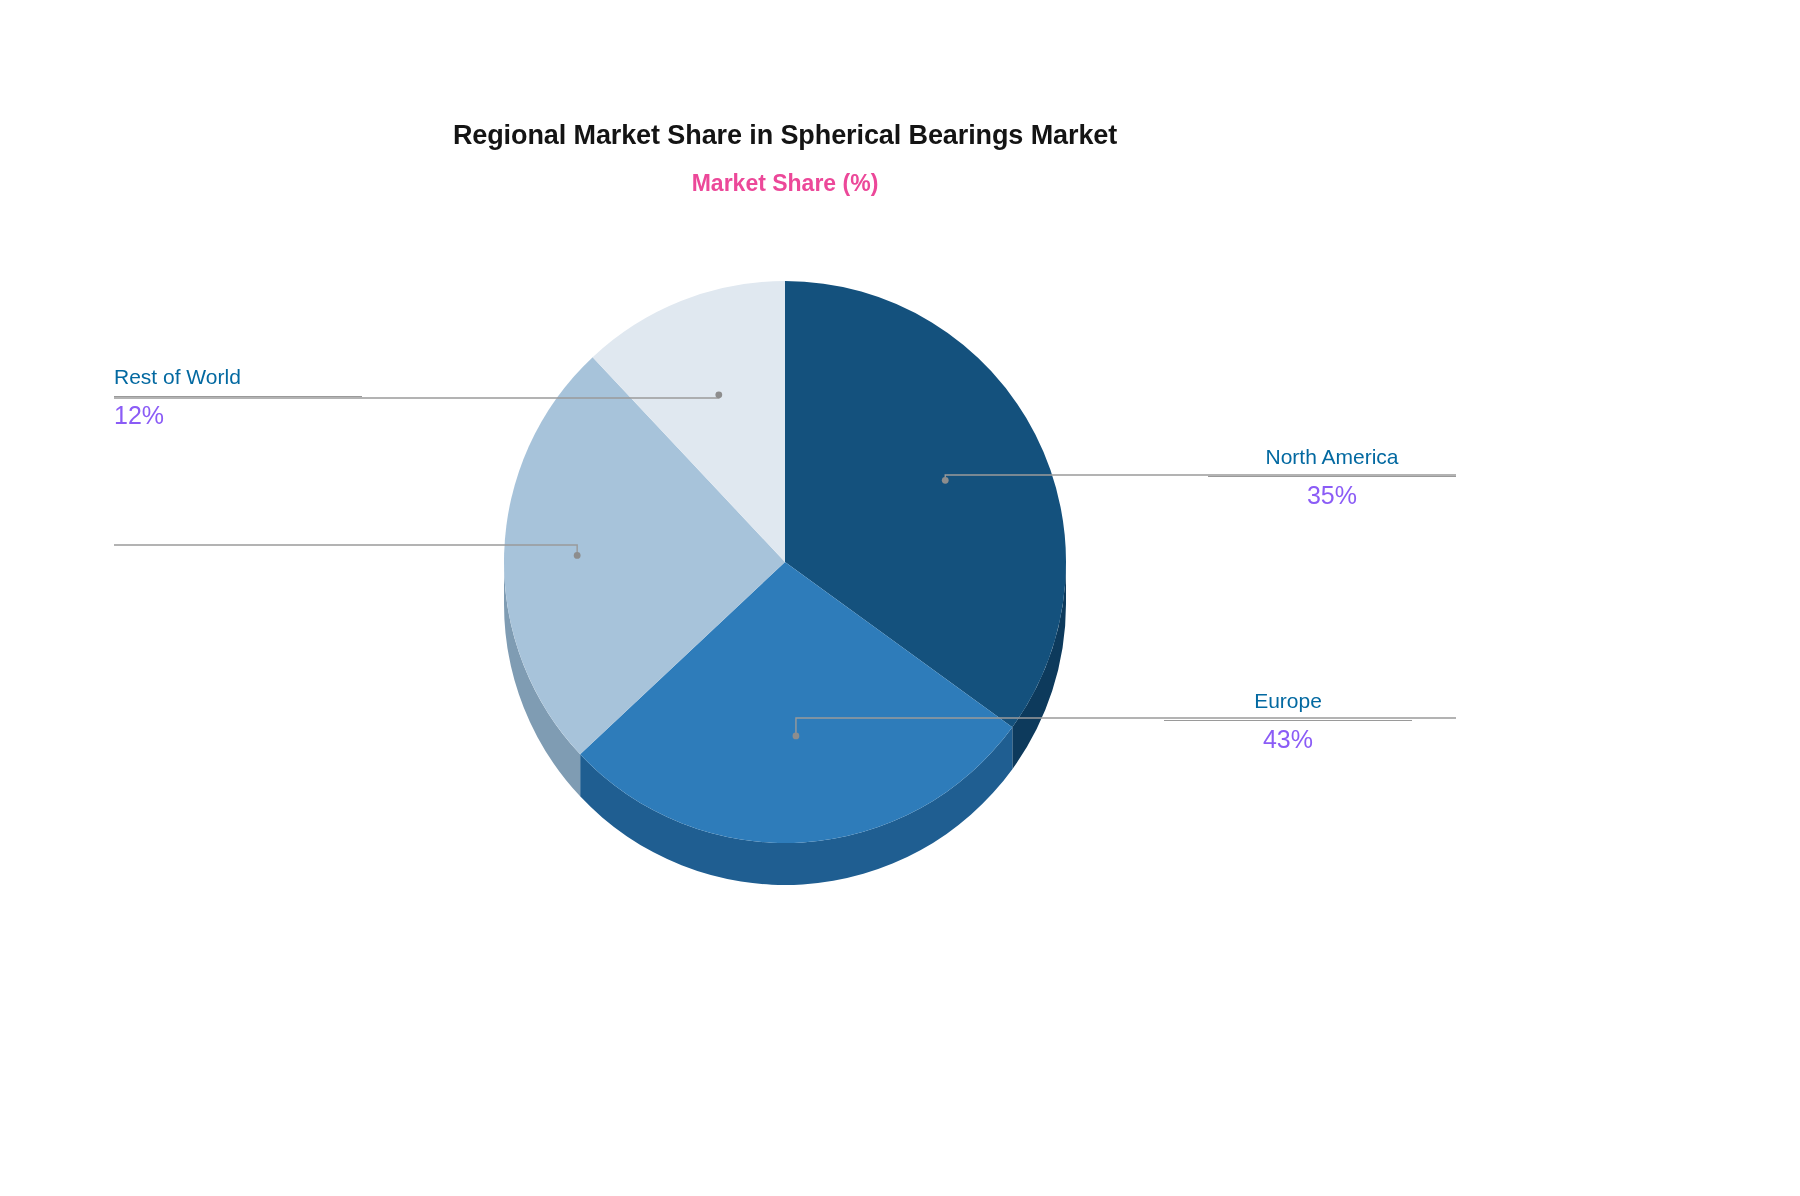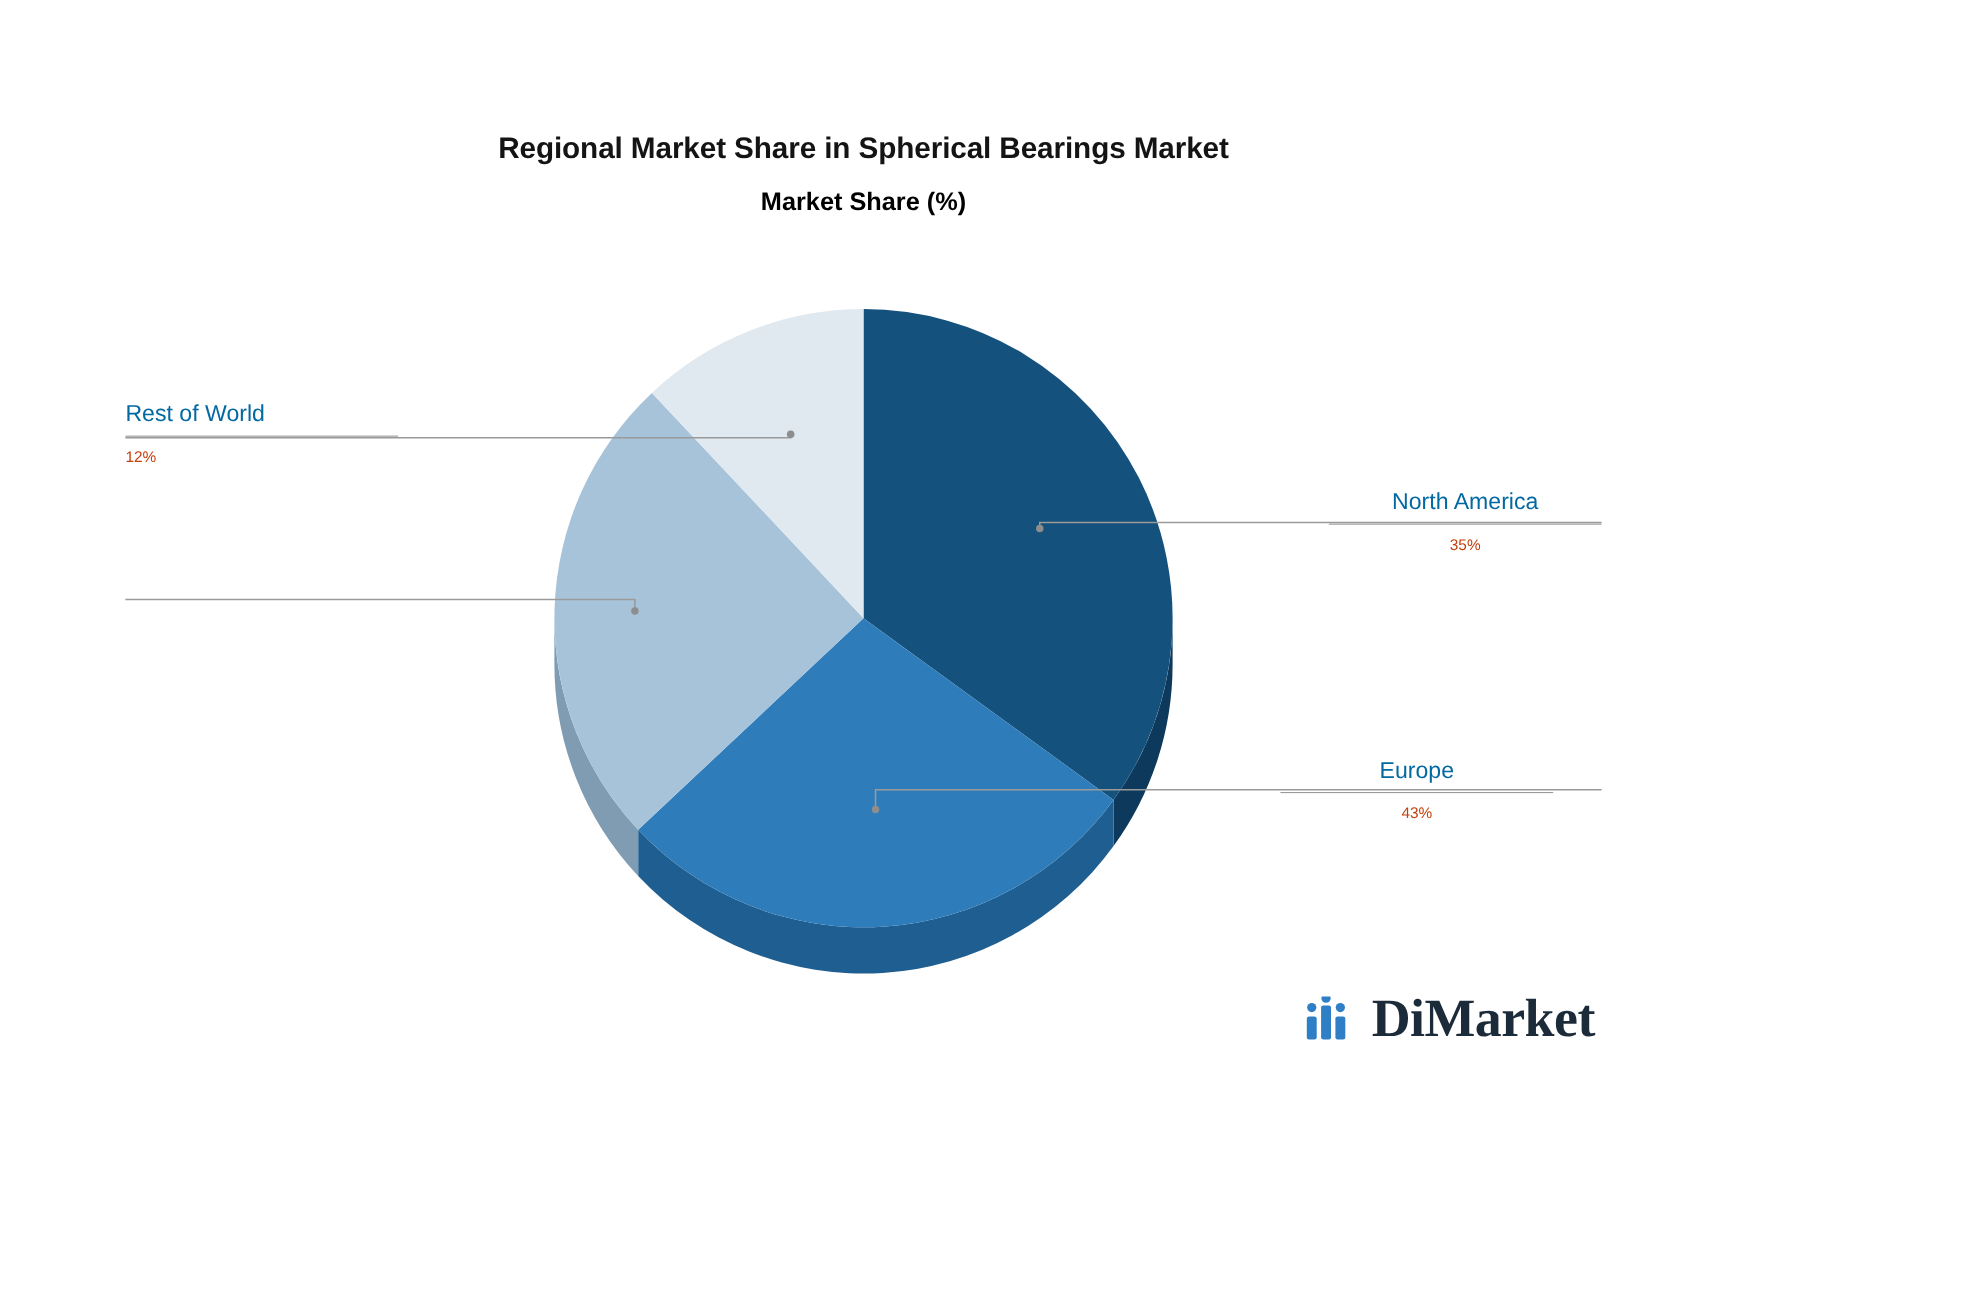--- a/index.html
+++ b/index.html
@@ -36,21 +36,21 @@
     font-size: 27px;
     font-weight: bold;
     color: #141414;
     letter-spacing: -0.1px;
     line-height: 34px;
     margin: 0;
   }
   .chart-subtitle {
     font-size: 23px;
     font-weight: bold;
-    color: #000000;
+    color: #ec4899;
     line-height: 30px;
     margin: 16px 0 0 0;
   }
 
   
   #pie-svg {
     position: absolute;
     left: 0;
     top: 0;
   }
@@ -65,22 +65,22 @@
     color: #0369a1;
     line-height: 26px;
     white-space: nowrap;
   }
   .callout .crule {
     height: 1px;
     background: #9a9a9a;
     margin: 6px 0 5px 0;
   }
   .callout .cval {
-    font-size: 14px;
-    color: #c2410c;
+    font-size: 25px;
+    color: #8b5cf6;
     line-height: 26px;
     white-space: nowrap;
   }
   .callout.left { text-align: left; }
   .callout.right { text-align: center; }
 
   
   #logo {
     position: absolute;
     left: 1186px;
@@ -164,25 +164,14 @@
     <div class="crule"></div>
     <div class="cval">35%</div>
   </div>
 
   <div class="callout right" style="left:1164px; top:688px; width:248px;">
     <div class="cname">Europe</div>
     <div class="crule"></div>
     <div class="cval">43%</div>
   </div>
 
-  <div id="logo">
-    <svg class="mark" width="52" height="40" viewBox="0 0 52 40">
-      <rect x="2" y="18" width="9" height="21" rx="2" fill="#2f7fc6"></rect>
-      <rect x="15" y="8" width="9" height="31" rx="2" fill="#2f7fc6"></rect>
-      <rect x="28" y="18" width="9" height="21" rx="2" fill="#2f7fc6"></rect>
-      <circle cx="6.5" cy="10" r="4.2" fill="#2f7fc6"></circle>
-      <circle cx="19.5" cy="1.5" r="4.2" fill="#2f7fc6"></circle>
-      <circle cx="32.5" cy="10" r="4.2" fill="#2f7fc6"></circle>
-    </svg>
-    <span class="wordmark">DiMarket</span>
-  </div>
 
 </div>
 
 </body></html>

